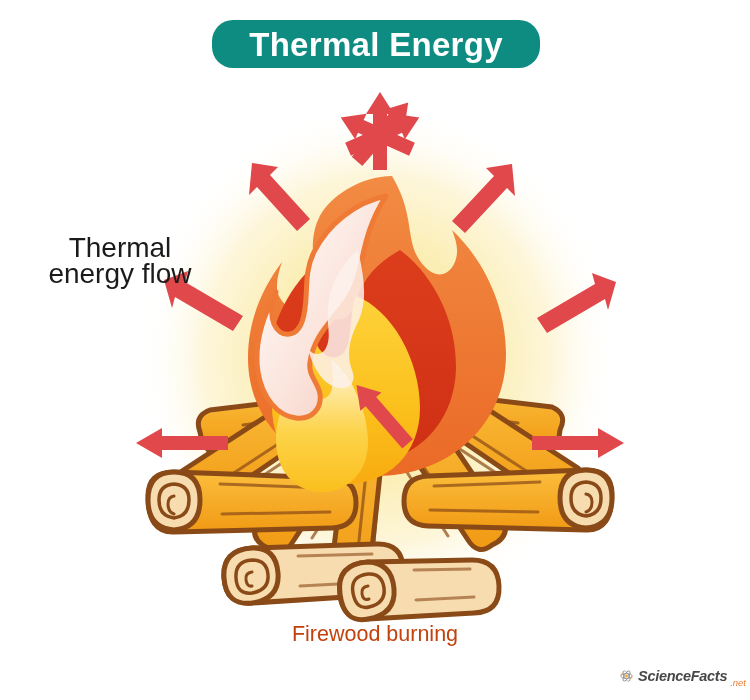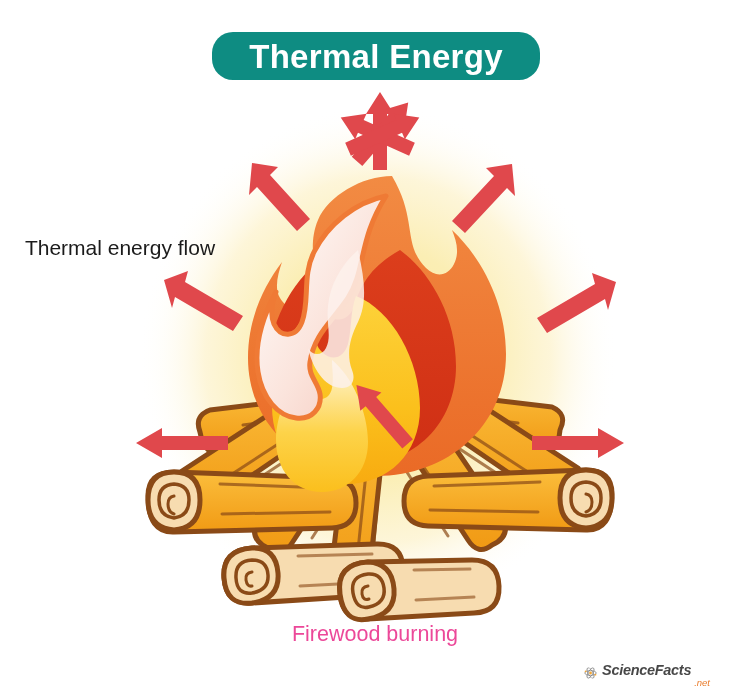--- a/index.html
+++ b/index.html
@@ -7,43 +7,43 @@
     width:750px;height:700px;
     background:#ffffff;
     font-family:"Liberation Sans", sans-serif;
     overflow:hidden;
     position:relative;
   }
   #stage{position:absolute;left:0;top:0;width:750px;height:700px;overflow:hidden;background:#fff;}
 
   
   #title-pill{
-    position:absolute;left:212px;top:32px;width:328px;height:48px;
+    position:absolute;left:212px;top:20px;width:328px;height:48px;
     background:#0e8c82;border-radius:21px;
     display:flex;align-items:center;justify-content:center;
   }
   #title-text{
     color:#ffffff;font-size:33px;font-weight:bold;letter-spacing:.3px;
     line-height:1;white-space:nowrap;
   }
 
   
   #flow-label{
     position:absolute;left:22px;top:235px;width:196px;
-    text-align:center;color:#1b1b1b;font-size:21px;line-height:26px;
+    text-align:center;color:#1b1b1b;font-size:28px;line-height:26px;
   }
   #caption{
     position:absolute;left:0;top:622px;width:750px;text-align:center;
-    color:#ec4899;font-size:21.5px;
+    color:#c2410c;font-size:21.5px;
   }
 
   
   #watermark{
-    position:absolute;left:584px;top:662px;width:126px;height:28px;
-    display:flex;align-items:flex-start;gap:5px;opacity:.93;
+    position:absolute;left:620px;top:662px;width:126px;height:28px;
+    display:flex;align-items:center;gap:5px;opacity:.93;
   }
   #wm-name{font-size:14.5px;color:#3a3a3a;font-style:italic;font-weight:bold;letter-spacing:-.3px;}
   #wm-tld{font-size:9.5px;color:#e8731d;font-style:italic;font-weight:normal;margin-left:-2px;align-self:flex-end;padding-bottom:2px;}
 
   svg{display:block;}
   #art{position:absolute;left:0;top:0;}
 </style>
 </head>
 <body>
 

